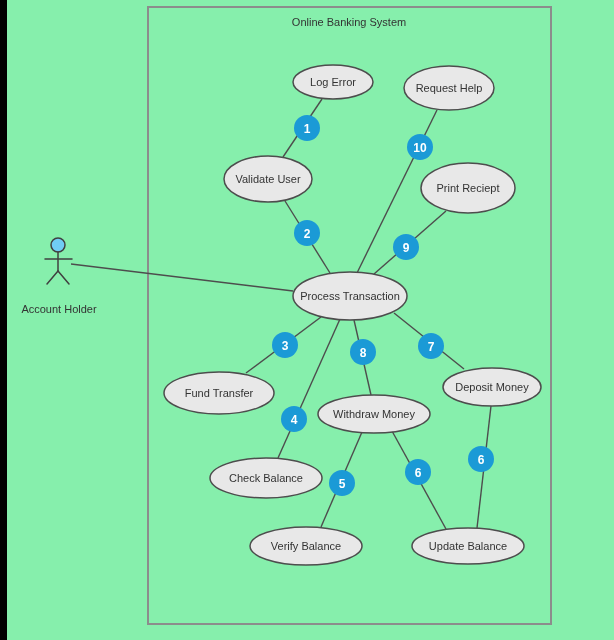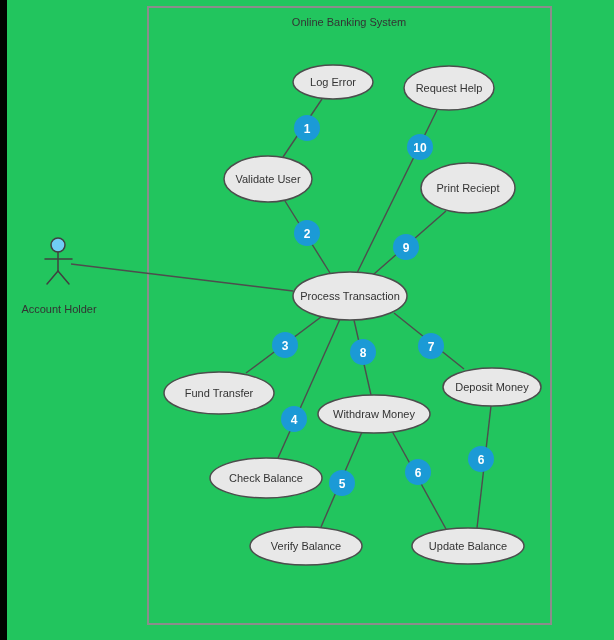--- a/index.html
+++ b/index.html
@@ -1,20 +1,20 @@
 <!DOCTYPE html>
 <html style="--left_strip: #000000; --boundary_stroke: #8c8c8c; --text: #333333; --edge_stroke: #4d4d4d; --node_fill: #e8e8e8; --node_stroke: #4d4d4d; --badge_fill: #1b9ad6; --badge_text: #ffffff; --actor_head_fill: #70cdf4; --actor_stroke: #404040;"><head>
 <meta charset="utf-8">
 <style>
   html, body { margin:0; padding:0; background:#ffffff; }
   body {
     width:614px; height:640px; overflow:hidden;
     font-family:"Liberation Sans", sans-serif;
   }
-  .stage { position:relative; width:614px; height:640px; background:#22c55e; }
+  .stage { position:relative; width:614px; height:640px; background:#86efac; }
   .left-strip {
     position:absolute; left:0; top:0; width:7px; height:640px;
     background:var(--left_strip, #000);
   }
   svg { position:absolute; left:0; top:0; }
   .boundary {
     fill:none;
     stroke:var(--boundary_stroke, #8c8c8c);
     stroke-width:2;
   }

